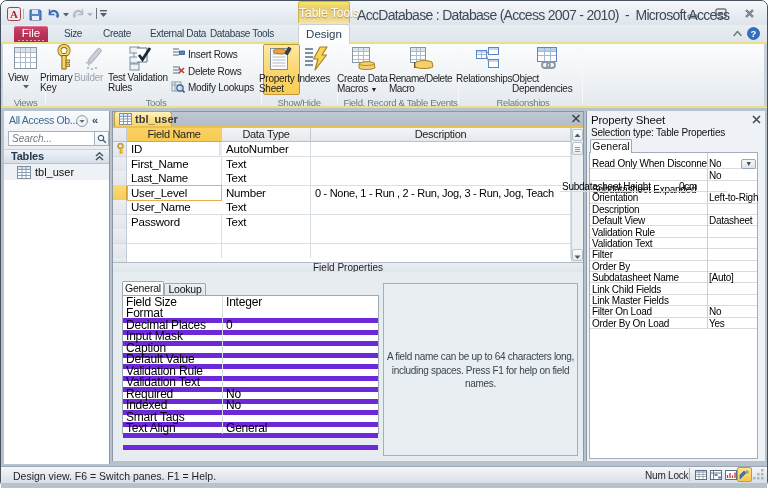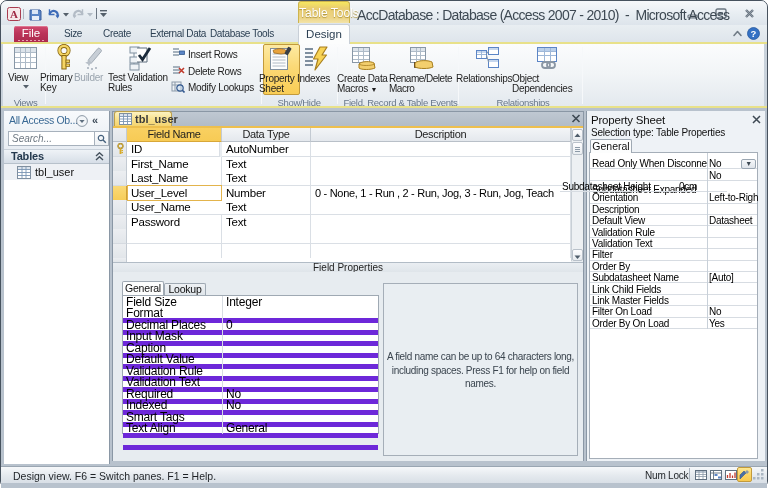--- a/index.html
+++ b/index.html
@@ -114,20 +114,21 @@
     <circle cx="6.5" cy="6.5" r="6" fill="none" stroke="#2a5a9e" stroke-width="0.8"></circle>
 <text x="6.5" y="10" font-size="9.5" font-weight="bold" fill="#fff" text-anchor="middle">?</text>
   </svg>
 <div id="ribbon">
 <div class="gsep" style="left:42px"></div>
 <div class="gsep" style="left:258px"></div>
 <div class="gsep" style="left:334px"></div>
 <div class="gsep" style="left:455px"></div>
 <div class="gsep" style="left:579px"></div>
 <div class="glabel" style="left:0;width:45px">Views</div>
+<div class="glabel" style="left:45px;width:216px">Tools</div>
 <div class="glabel" style="left:258px;width:76px">Show/Hide</div>
 <div class="glabel" style="left:337px;width:121px">Field, Record &amp; Table Events</div>
 <div class="glabel" style="left:458px;width:124px">Relationships</div>
 </div>
 <div id="goldbot"></div>
 <div id="wstrip"></div>
 <svg class="ab" style="left:14px;top:47px" width="23" height="22" viewBox="0 0 23 22">
 <rect x="0.5" y="0.5" width="22" height="21" fill="#fff" stroke="#8897a6"></rect>
 <rect x="1" y="1" width="21" height="4" fill="#dce3ea"></rect>
 <path d="M1 5.5 H22 M1 10.5 H22 M1 15.5 H22 M6.5 1 V21 M11.5 1 V21 M16.5 1 V21" stroke="#aebbc8" stroke-width="1" fill="none"></path>

